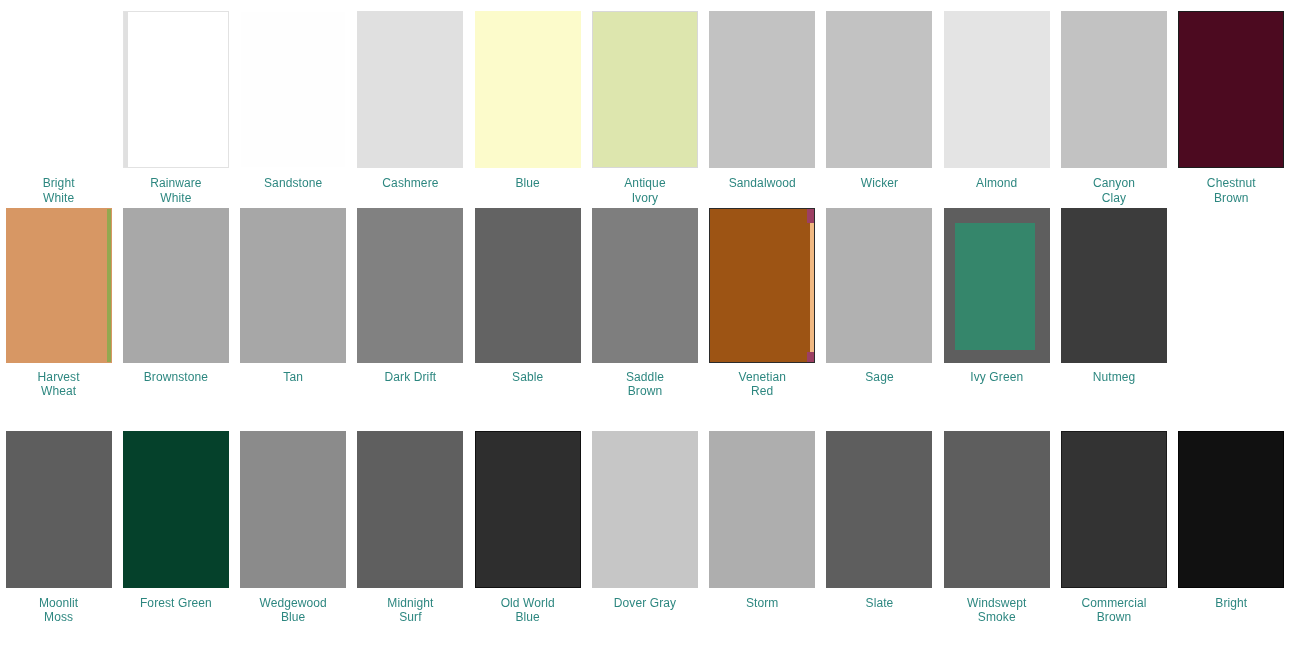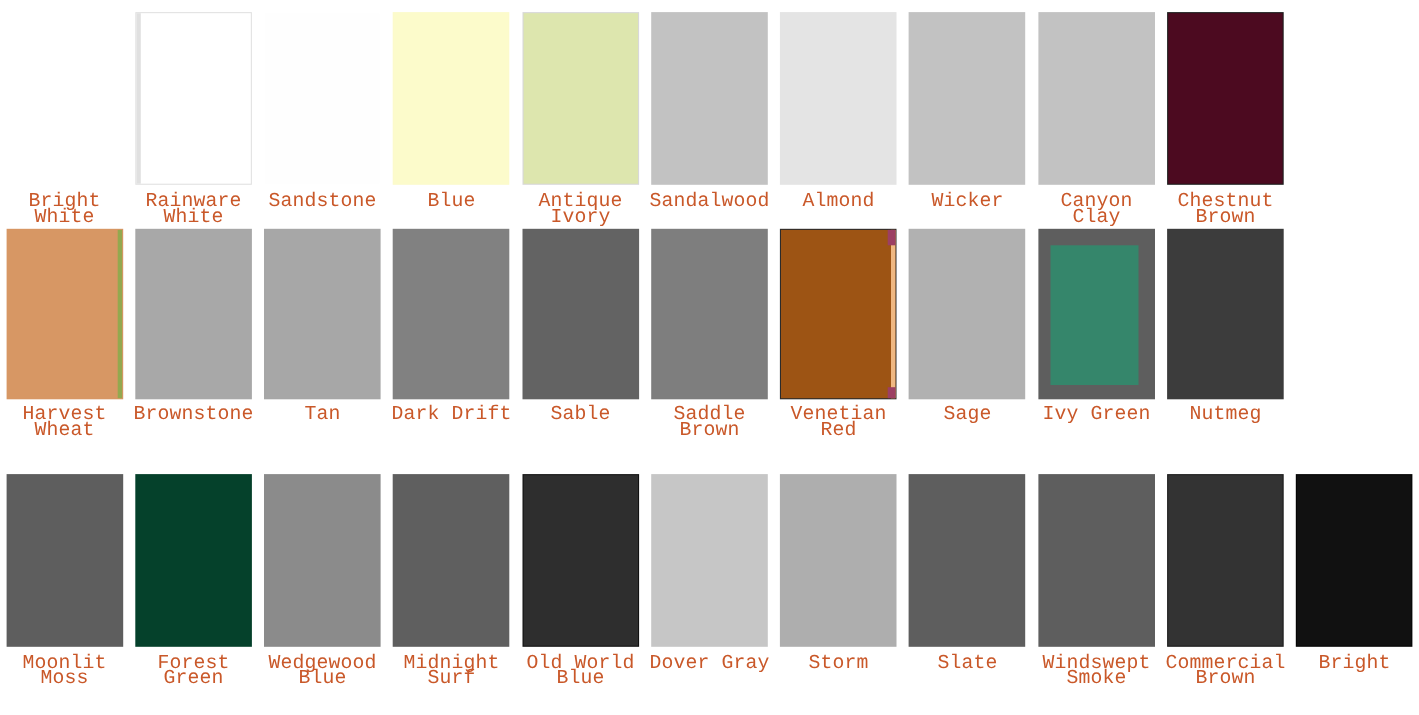--- a/index.html
+++ b/index.html
@@ -75,24 +75,24 @@
   .chip-edge-right {
     position: absolute;
     right: 0; top: 0; bottom: 0;
     width: 4px;
   }
 
   .swatch-label {
     margin-top: 9px;
     width: 112px;
     text-align: center;
-    font-size: 18px;
+    font-size: 12px;
     line-height: 14.5px;
-    color: #c2410c;
-    font-family: Liberation Mono, monospace;
+    color: #0f766e;
+    font-family: Liberation Sans, sans-serif;
     letter-spacing: 0.1px;
     
     filter: blur(0.45px);
     opacity: 0.88;
     white-space: pre-line;
   }
   .row-2 .swatch-label { margin-top: 8px; }
   .row-3 .swatch-label { margin-top: 9px; }
 </style>
 </head>
@@ -118,48 +118,54 @@
 White</div>
       </div>
       <div class="swatch-cell">
         <div class="swatch-chip-wrap">
           <div class="swatch-chip" style="background: rgb(254, 254, 254); box-shadow: rgb(255, 255, 255) 0px 0px 0px 1px;"></div>
         </div>
         <div class="swatch-label">Sandstone</div>
       </div>
       <div class="swatch-cell">
         <div class="swatch-chip-wrap">
+          <div class="swatch-chip" style="background: rgb(224, 224, 224); box-shadow: rgb(224, 224, 224) 0px 0px 0px 1px;"></div>
+        </div>
+        <div class="swatch-label">Cashmere</div>
+      </div>
+      <div class="swatch-cell">
+        <div class="swatch-chip-wrap">
           <div class="swatch-chip" style="background: rgb(252, 251, 203); box-shadow: rgb(252, 251, 203) 0px 0px 0px 1px;"></div>
         </div>
         <div class="swatch-label">Blue</div>
       </div>
       <div class="swatch-cell">
         <div class="swatch-chip-wrap">
           <div class="swatch-chip" style="background: rgb(221, 230, 174); box-shadow: rgb(216, 216, 216) 0px 0px 0px 1px;"></div>
         </div>
         <div class="swatch-label">Antique
 Ivory</div>
       </div>
       <div class="swatch-cell">
         <div class="swatch-chip-wrap">
           <div class="swatch-chip" style="background: rgb(194, 194, 194); box-shadow: rgb(194, 194, 194) 0px 0px 0px 1px;"></div>
         </div>
         <div class="swatch-label">Sandalwood</div>
       </div>
       <div class="swatch-cell">
         <div class="swatch-chip-wrap">
+          <div class="swatch-chip" style="background: rgb(194, 194, 194); box-shadow: rgb(194, 194, 194) 0px 0px 0px 1px;"></div>
+        </div>
+        <div class="swatch-label">Wicker</div>
+      </div>
+      <div class="swatch-cell">
+        <div class="swatch-chip-wrap">
           <div class="swatch-chip" style="background: rgb(228, 228, 228); box-shadow: rgb(228, 228, 228) 0px 0px 0px 1px;"></div>
         </div>
         <div class="swatch-label">Almond</div>
-      </div>
-      <div class="swatch-cell">
-        <div class="swatch-chip-wrap">
-          <div class="swatch-chip" style="background: rgb(194, 194, 194); box-shadow: rgb(194, 194, 194) 0px 0px 0px 1px;"></div>
-        </div>
-        <div class="swatch-label">Wicker</div>
       </div>
       <div class="swatch-cell">
         <div class="swatch-chip-wrap">
           <div class="swatch-chip" style="background: rgb(194, 194, 194); box-shadow: rgb(194, 194, 194) 0px 0px 0px 1px;"></div>
         </div>
         <div class="swatch-label">Canyon
 Clay</div>
       </div>
       <div class="swatch-cell">
         <div class="swatch-chip-wrap">

